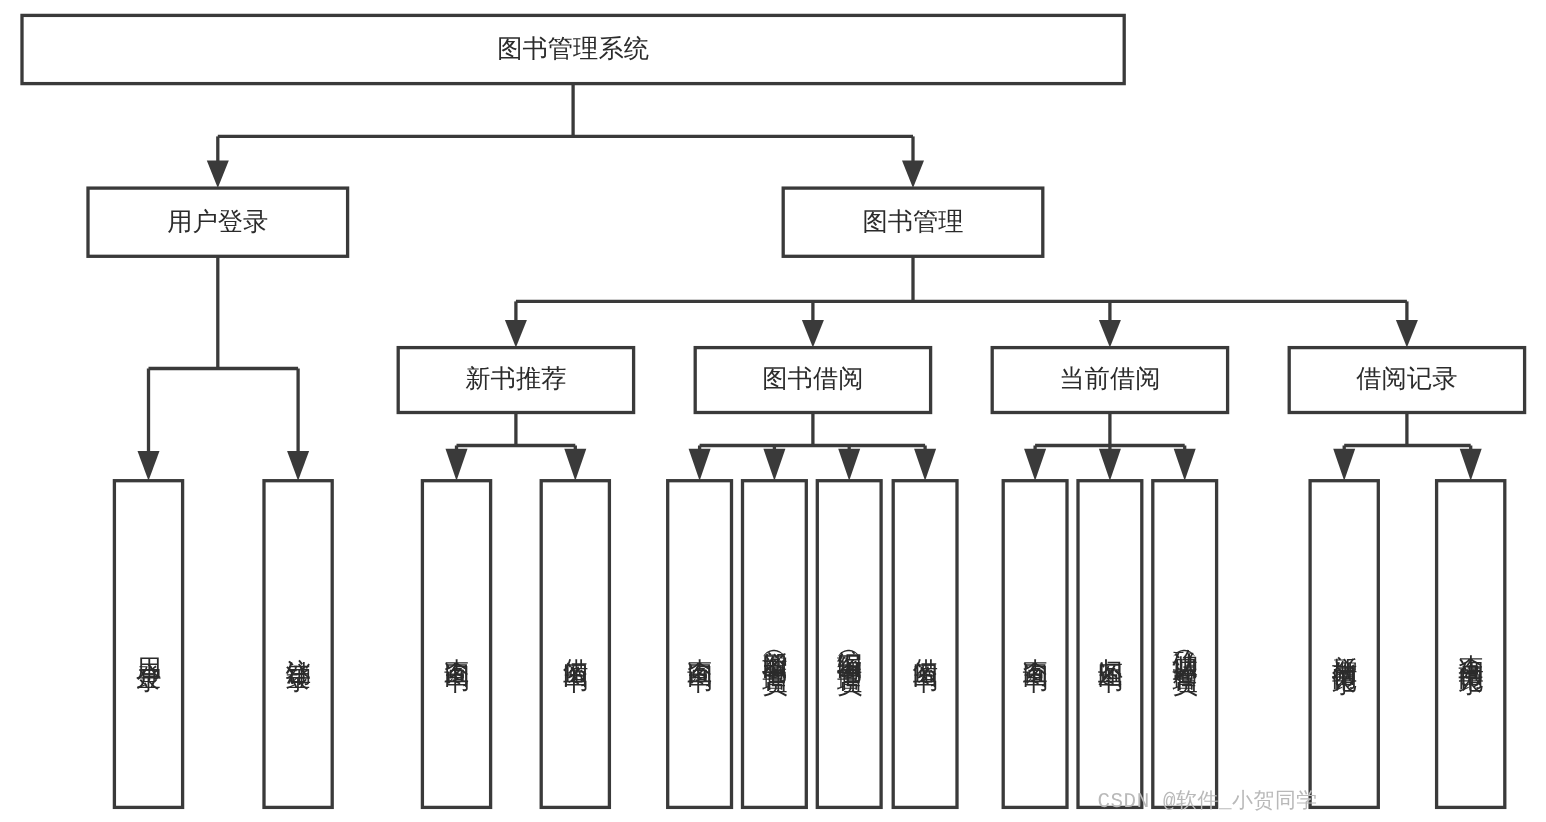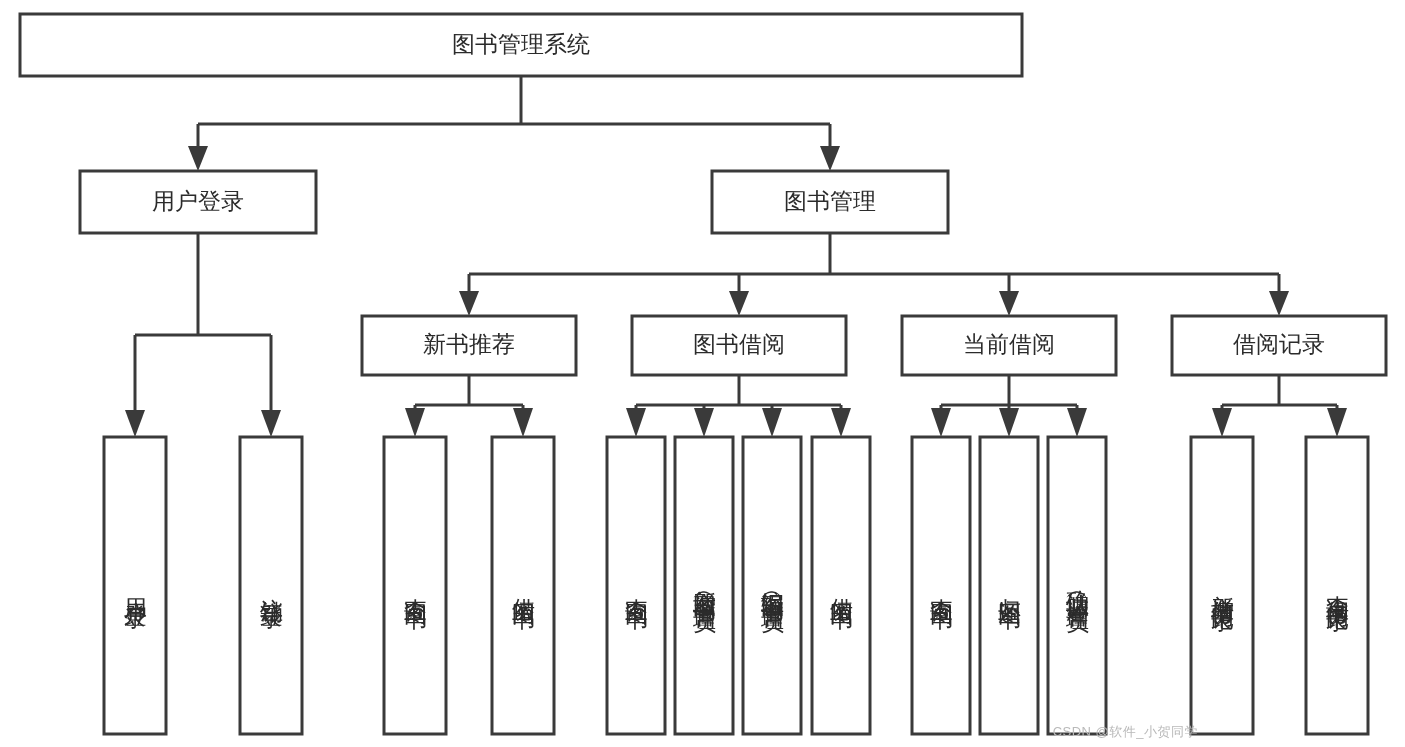--- a/index.html
+++ b/index.html
@@ -60,22 +60,22 @@
     font-size: 23px;
     line-height: 1.12;
     color: #2b2b2b;
     letter-spacing: 3px;
     white-space: nowrap;
   }
   .watermark {
     position: absolute;
     right: 10px;
     bottom: 6px;
-    font-family: Liberation Sans, sans-serif;
-    font-size: 13px;
+    font-family: Liberation Mono, monospace;
+    font-size: 19px;
     color: #b9b9b9;
     white-space: nowrap;
     letter-spacing: 0.5px;
   }
 </style>
 </head>
 <body>
 
 <div id="diagram-root">
 

